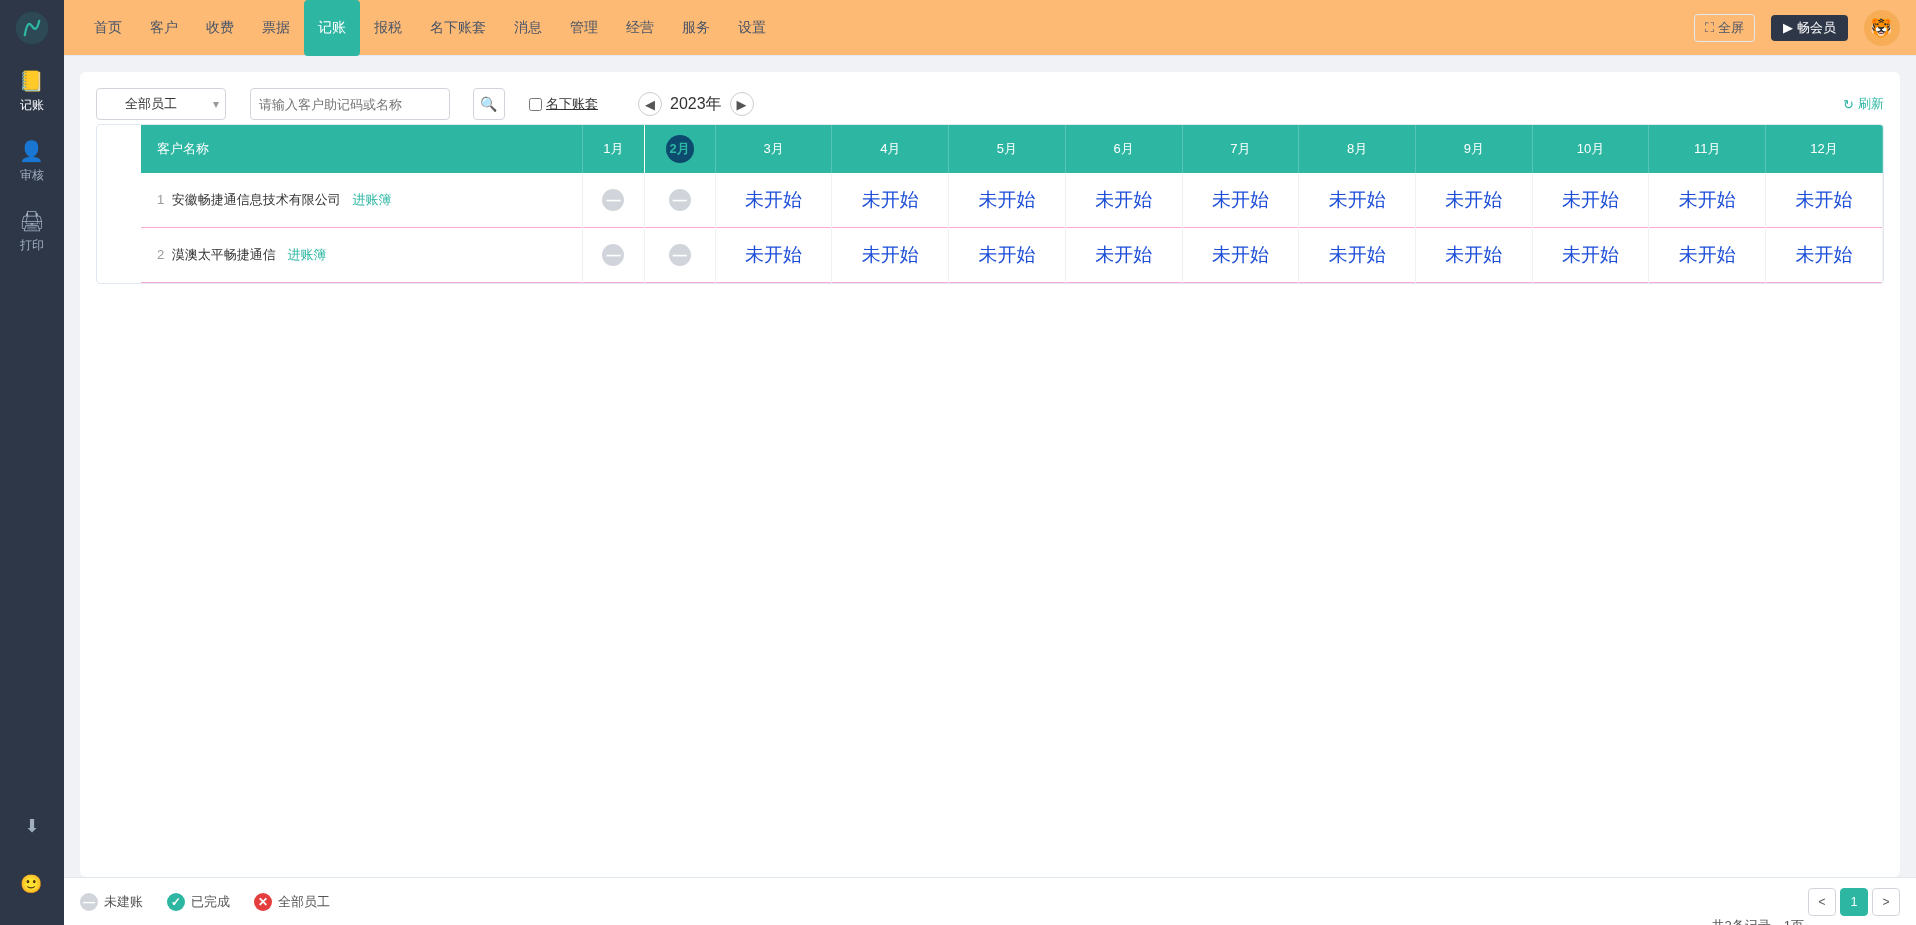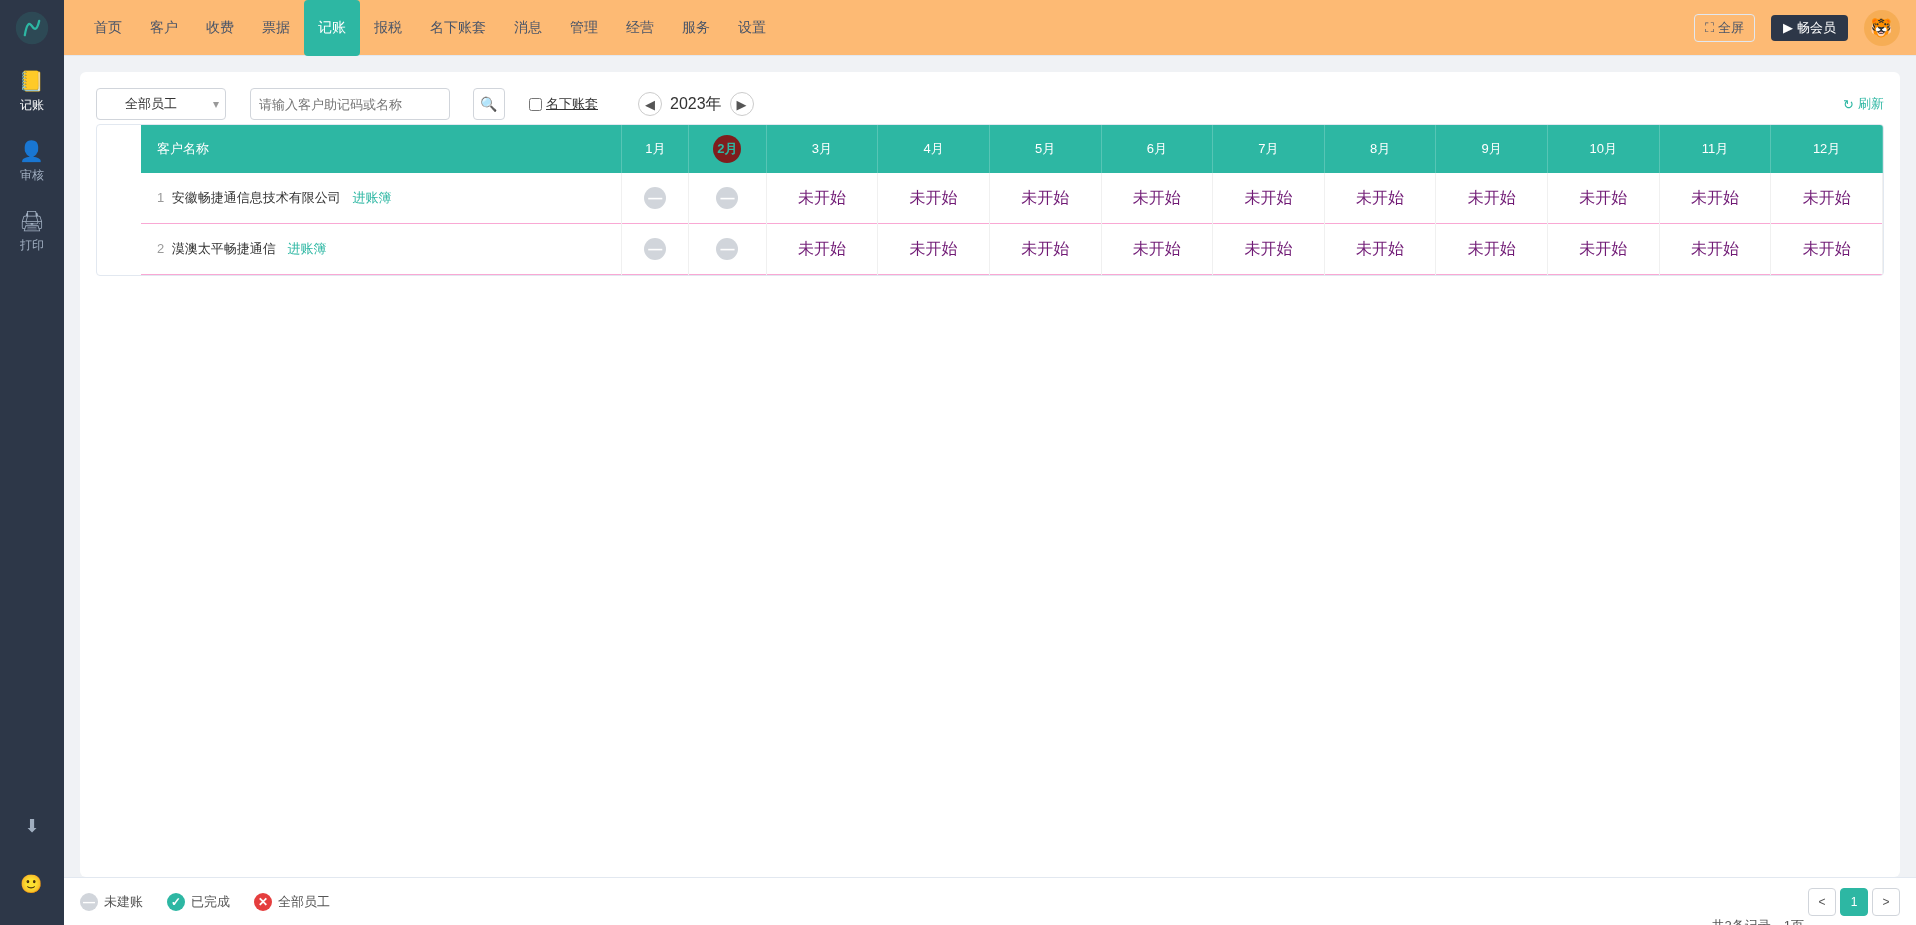--- a/index.html
+++ b/index.html
@@ -267,21 +267,21 @@
       padding-left: 16px;
     }
     thead th.current-month {
       position: relative;
     }
     .month-circle {
       display: inline-flex;
       align-items: center;
       justify-content: center;
       width: 28px; height: 28px;
-      background: #7f1d1d;
+      background: #0c4a6e;
       color: #2db7a3;
       border-radius: 50%;
       font-weight: 600;
     }
     tbody tr {
       border-bottom: 1px solid #f9a8d4;
     }
     tbody td {
       padding: 14px 8px;
       text-align: center;
@@ -304,22 +304,22 @@
       align-items: center;
       justify-content: center;
       width: 22px; height: 22px;
       border-radius: 50%;
       background: #d1d5db;
       color: #fff;
       font-size: 14px;
       font-weight: bold;
     }
     .status-not-started {
-      color: #701a75;
-      font-size: 16px;
+      color: #1d4ed8;
+      font-size: 19px;
     }
 
     
     .footer {
       height: 48px;
       display: flex;
       align-items: center;
       padding: 0 16px;
       background: #fff;
       border-top: 1px solid #e2e8f0;

